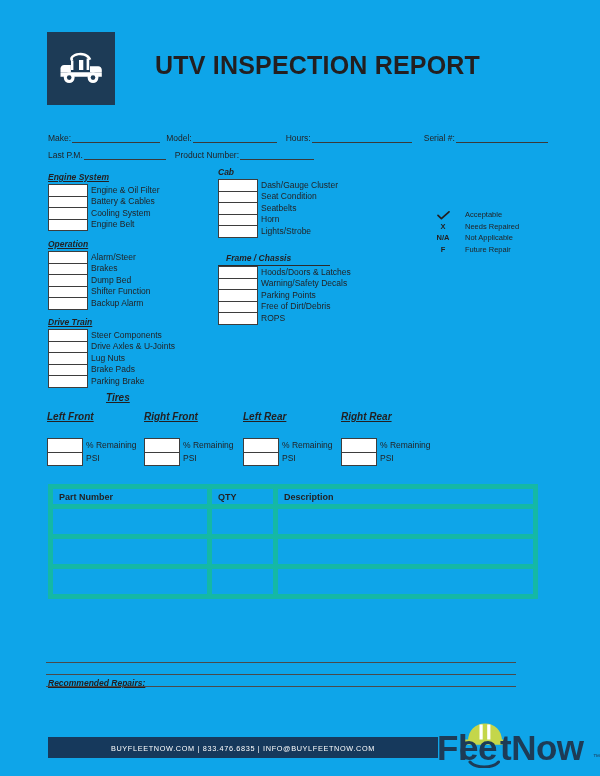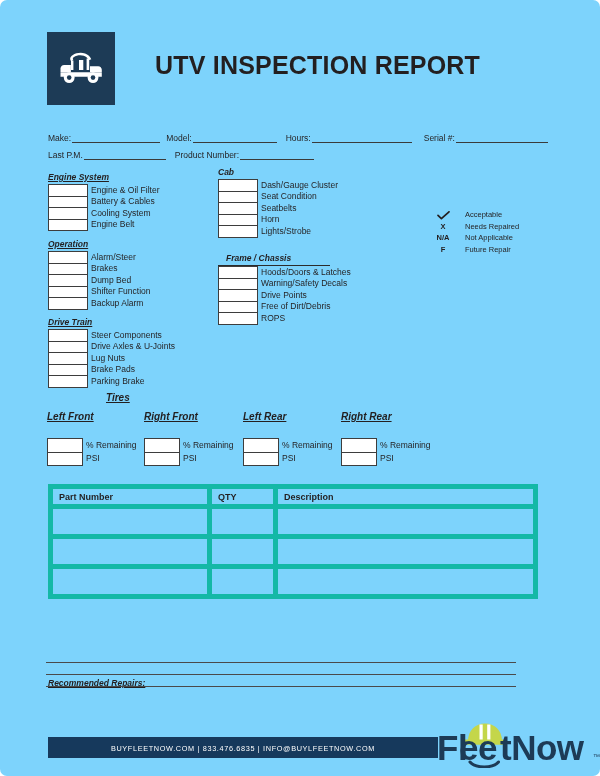--- a/index.html
+++ b/index.html
@@ -4,25 +4,24 @@
 <style>
   html, body {
     margin: 0;
     padding: 0;
     background: #ffffff;
   }
   .page {
     position: relative;
     width: 600px;
     height: 776px;
-    background: #7dd3fc;
+    background: #0ea5e9;
     font-family: "Liberation Sans", sans-serif;
     color: #1a1a1a;
     overflow: hidden;
-    border-radius: 7px;
   }
 
   
   .logo-box {
     position: absolute;
     left: 47px;
     top: 32px;
     width: 68px;
     height: 73px;
     background: #1d3b56;
@@ -405,21 +404,21 @@
           <tr>
         <td class="check-row-box"></td>
         <td class="check-row-label">Hoods/Doors &amp; Latches</td>
       </tr>
       <tr>
         <td class="check-row-box"></td>
         <td class="check-row-label">Warning/Safety Decals</td>
       </tr>
       <tr>
         <td class="check-row-box"></td>
-        <td class="check-row-label">Drive Points</td>
+        <td class="check-row-label">Parking Points</td>
       </tr>
       <tr>
         <td class="check-row-box"></td>
         <td class="check-row-label">Free of Dirt/Debris</td>
       </tr>
       <tr>
         <td class="check-row-box"></td>
         <td class="check-row-label">ROPS</td>
       </tr>
     </tbody>

